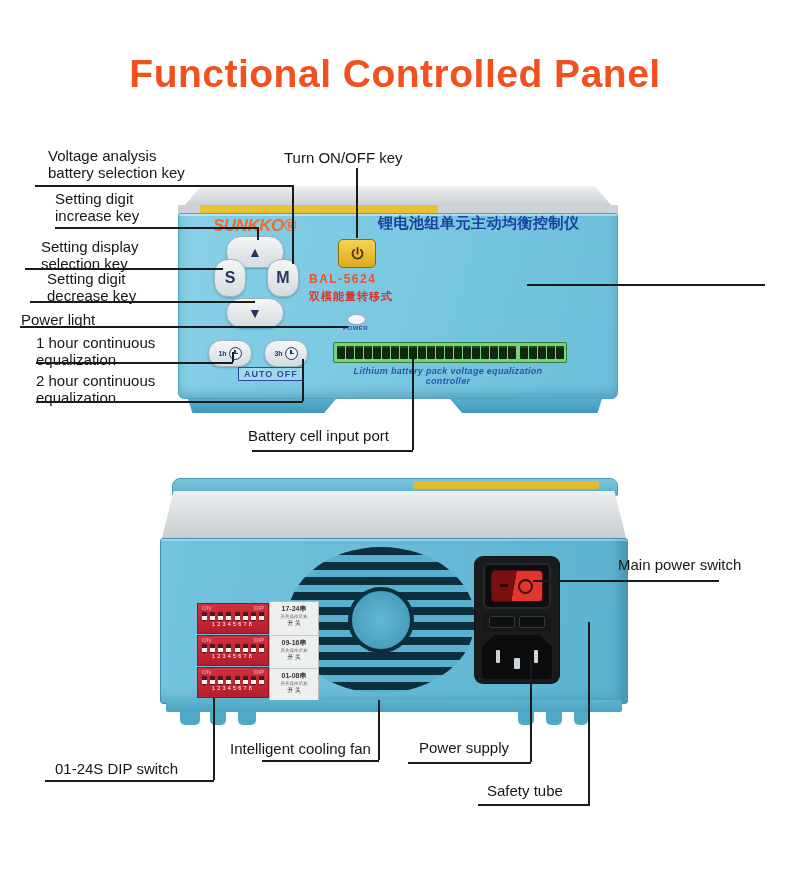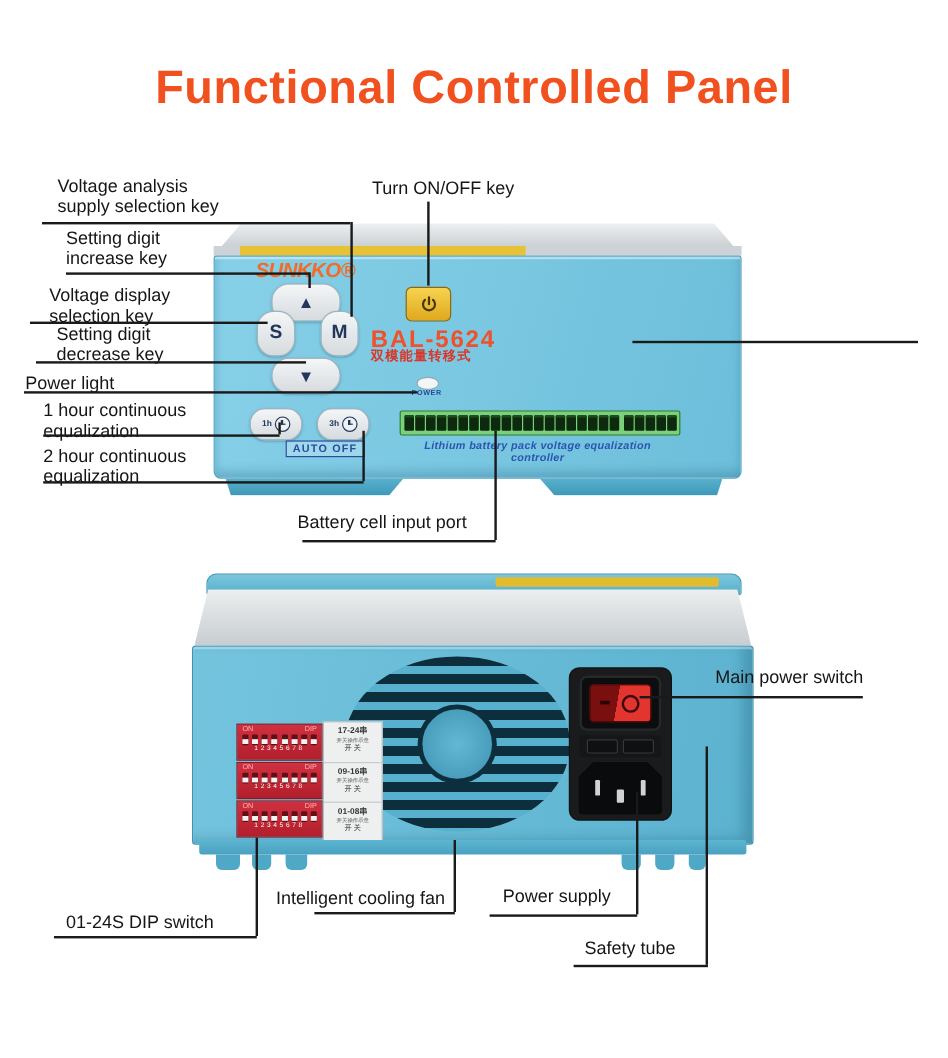--- a/index.html
+++ b/index.html
@@ -32,21 +32,21 @@
        color:#25365c;font-weight:bold;box-shadow:0 1px 2px rgba(20,60,90,.35);}
   .key.h{border-radius:15px;font-size:14px;}
   .key.v{border-radius:14px;font-size:16px;}
   .key-up{left:47px;top:22px;width:56px;height:30px;}
   .key-down{left:47px;top:84px;width:56px;height:28px;}
   .key-s{left:35px;top:45px;width:30px;height:36px;}
   .key-m{left:88px;top:45px;width:30px;height:36px;}
   .power-key{position:absolute;left:159px;top:25px;width:36px;height:27px;border-radius:5px;
              background:linear-gradient(#f7d34f,#dfa81f);border:1px solid #8a6a10;
              display:flex;align-items:center;justify-content:center;}
-  .model{position:absolute;left:130px;top:58px;font-size:20px;font-weight:bold;color:#f0502a;letter-spacing:1.5px;}
+  .model{position:absolute;left:130px;top:58px;font-size:12px;font-weight:bold;color:#f0502a;letter-spacing:1.5px;}
   .model-sub{position:absolute;left:130px;top:75px;font-size:11px;font-weight:bold;color:#da3528;letter-spacing:1px;}
   .power-oval{position:absolute;left:168px;top:100px;width:17px;height:9px;border-radius:50%;
               background:#f2f6f7;border:1px solid #93a9b2;}
   .power-txt{position:absolute;left:164px;top:111px;font-size:6px;font-weight:bold;color:#2a4a9e;letter-spacing:.5px;}
   .lcd{position:absolute;left:219px;top:23px;width:160px;height:97px;background:#181b1c;
        border:1px solid #0c0e0f;border-radius:5px;}
   .lcd-screen{margin:7px 7px 0 7px;height:68px;border-radius:2px;
               background:linear-gradient(135deg,#4a524a,#343b35);}
   .lcd-caption{text-align:center;color:#e8eef0;font-size:8.5px;margin-top:4px;letter-spacing:.4px;}
   .tstrip{position:absolute;left:154px;top:128px;width:228px;height:19px;background:#7bd17b;
@@ -129,20 +129,21 @@
 
   <div class="page-title">Functional Controlled  Panel</div>
 
   <div id="front-device">
     <div class="f-lid"></div>
     <div class="f-strip">
       <div class="f-sticker"></div>
     </div>
     <div class="f-face">
       <div class="brand">SUNKKO®</div>
+      <div class="cn-title">锂电池组单元主动均衡控制仪</div>
 
       <div class="key h key-up">
           <span>▲</span>
         </div>
       <div class="key h key-down">
           <span>▼</span>
         </div>
       <div class="key v key-s">
           <span>S</span>
         </div>
@@ -313,52 +314,52 @@
     <div class="b-tooth" style="left:20px;width:20px;"></div>
     <div class="b-tooth" style="left:50px;width:16px;"></div>
     <div class="b-tooth" style="left:78px;width:18px;"></div>
     <div class="b-tooth" style="left:358px;width:16px;"></div>
     <div class="b-tooth" style="left:386px;width:16px;"></div>
     <div class="b-tooth" style="left:414px;width:14px;"></div>
   </div>
 
   <div class="callout" style="left:48px;top:147px;">
     <span>Voltage analysis</span>
-    <span>supply selection key</span>
+    <span>battery selection key</span>
   </div>
   <div class="callout" style="left:55px;top:190px;">
     <span>Setting digit</span>
     <span>increase key</span>
   </div>
   <div class="callout" style="left:41px;top:238px;">
-    <span>Voltage display</span>
+    <span>Setting display</span>
     <span>selection key</span>
   </div>
   <div class="callout" style="left:47px;top:270px;">
     <span>Setting digit</span>
     <span>decrease key</span>
   </div>
   <div class="callout" style="left:21px;top:311px;">
     <span>Power light</span>
   </div>
   <div class="callout" style="left:36px;top:334px;">
     <span>1 hour continuous</span>
     <span>equalization</span>
   </div>
   <div class="callout" style="left:36px;top:372px;">
     <span>2 hour continuous</span>
     <span>equalization</span>
   </div>
-  <div class="callout" style="left:310px;top:149px;">
+  <div class="callout" style="left:284px;top:149px;">
     <span>Turn ON/OFF key</span>
   </div>
   <div class="callout" style="left:248px;top:427px;">
     <span>Battery cell input port</span>
   </div>
-  <div class="callout" style="left:596px;top:556px;">
+  <div class="callout" style="left:618px;top:556px;">
     <span>Main power switch</span>
   </div>
   <div class="callout" style="left:55px;top:760px;">
     <span>01-24S DIP switch</span>
   </div>
   <div class="callout" style="left:230px;top:740px;">
     <span>Intelligent cooling fan</span>
   </div>
   <div class="callout" style="left:419px;top:739px;">
     <span>Power supply</span>

